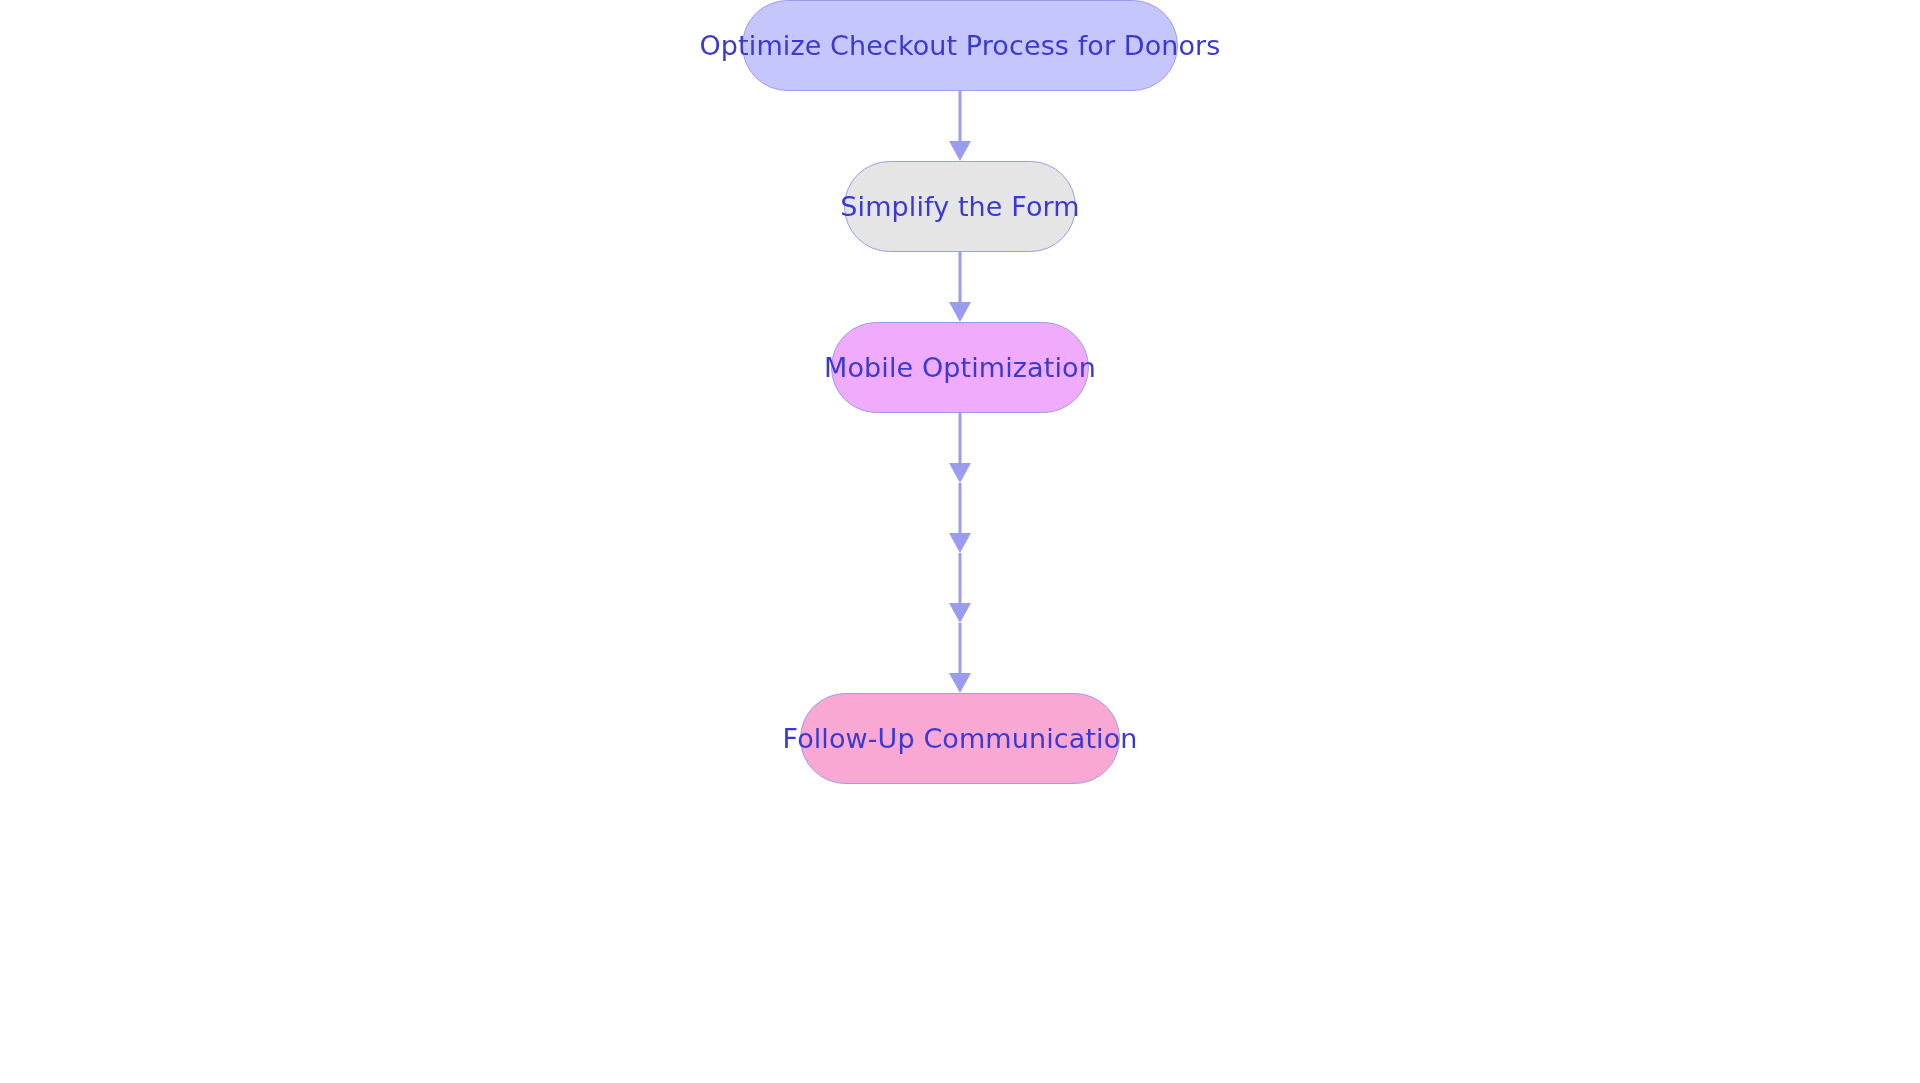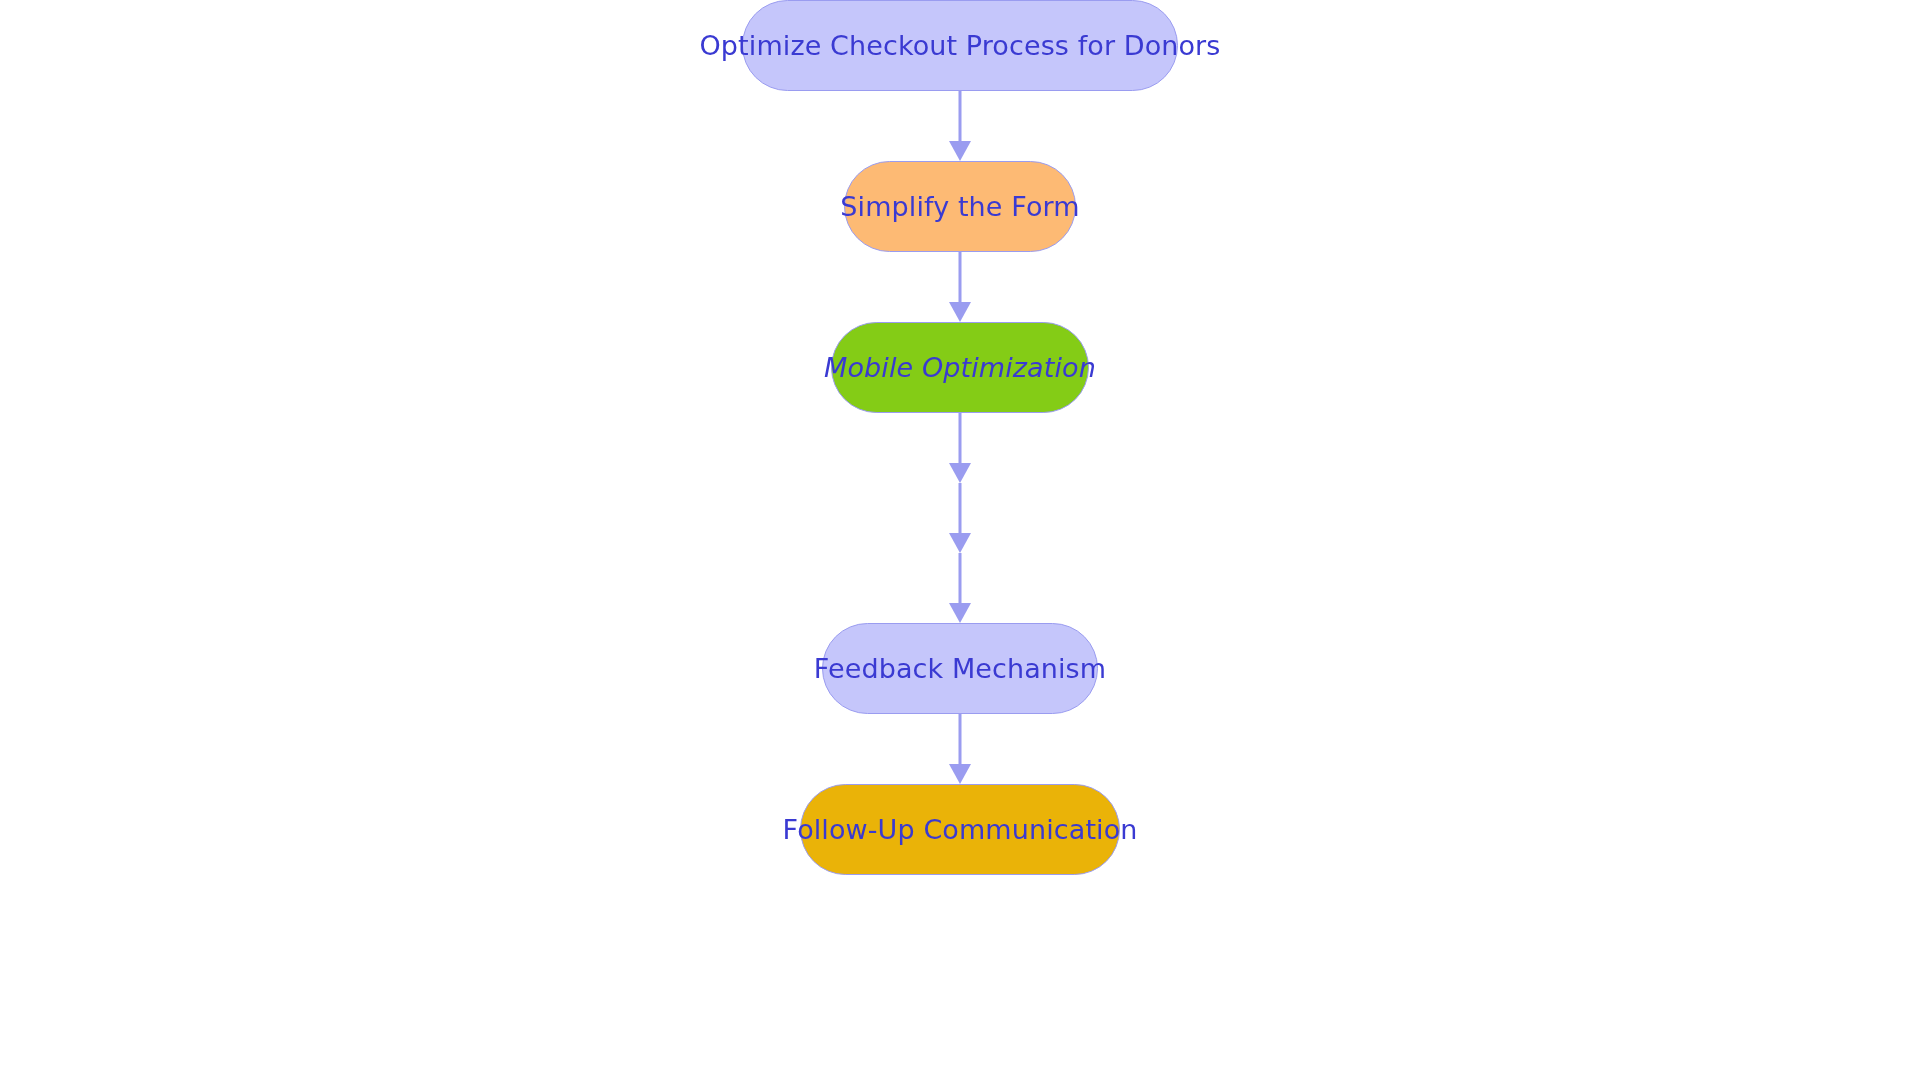--- a/index.html
+++ b/index.html
@@ -106,57 +106,54 @@
 
     <div class="flow-node node-w-0" style="background: rgb(197, 198, 251); border-color: rgb(154, 156, 240);">
       <span class="node-label" style="color: rgb(58, 58, 210);">Optimize Checkout Process for Donors</span>
     </div>
 
     <div class="flow-connector">
       <span class="conn-line" style="background: rgb(154, 156, 240);"></span>
       <span class="conn-arrow" style="border-top-color: rgb(154, 156, 240);"></span>
     </div>
 
-    <div class="flow-node node-w-1" style="background: #fdba74; border-color: rgb(154, 156, 240);">
+    <div class="flow-node node-w-1" style="background: #e5e5e5; border-color: rgb(154, 156, 240);">
       <span class="node-label" style="color: rgb(58, 58, 210);">Simplify the Form</span>
     </div>
 
     <div class="flow-connector">
       <span class="conn-line" style="background: rgb(154, 156, 240);"></span>
       <span class="conn-arrow" style="border-top-color: rgb(154, 156, 240);"></span>
     </div>
 
-    <div class="flow-node node-w-2" style="background: #84cc16; border-color: rgb(154, 156, 240); font-style: italic;">
+    <div class="flow-node node-w-2" style="background: #f0abfc; border-color: rgb(154, 156, 240);">
       <span class="node-label" style="color: rgb(58, 58, 210);">Mobile Optimization</span>
     </div>
 
     <div class="flow-connector">
       <span class="conn-line" style="background: rgb(154, 156, 240);"></span>
       <span class="conn-arrow" style="border-top-color: rgb(154, 156, 240);"></span>
     </div>
 
 
     <div class="flow-connector">
       <span class="conn-line" style="background: rgb(154, 156, 240);"></span>
       <span class="conn-arrow" style="border-top-color: rgb(154, 156, 240);"></span>
     </div>
 
 
     <div class="flow-connector">
       <span class="conn-line" style="background: rgb(154, 156, 240);"></span>
       <span class="conn-arrow" style="border-top-color: rgb(154, 156, 240);"></span>
     </div>
 
-    <div class="flow-node node-w-5" style="background: rgb(197, 198, 251); border-color: rgb(154, 156, 240);">
-      <span class="node-label" style="color: rgb(58, 58, 210);">Feedback Mechanism</span>
-    </div>
 
     <div class="flow-connector">
       <span class="conn-line" style="background: rgb(154, 156, 240);"></span>
       <span class="conn-arrow" style="border-top-color: rgb(154, 156, 240);"></span>
     </div>
 
-    <div class="flow-node node-w-6" style="background: #eab308; border-color: rgb(154, 156, 240);">
+    <div class="flow-node node-w-6" style="background: #f9a8d4; border-color: rgb(154, 156, 240);">
       <span class="node-label" style="color: rgb(58, 58, 210);">Follow-Up Communication</span>
     </div>
 
   </div>
 </div>
 
 </body></html>

